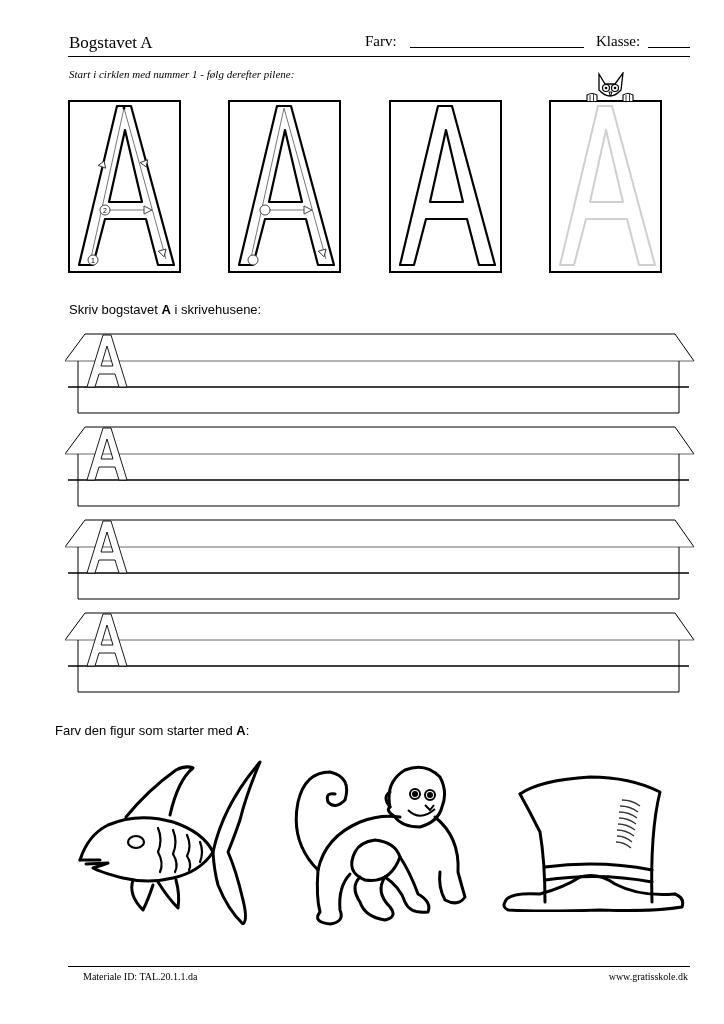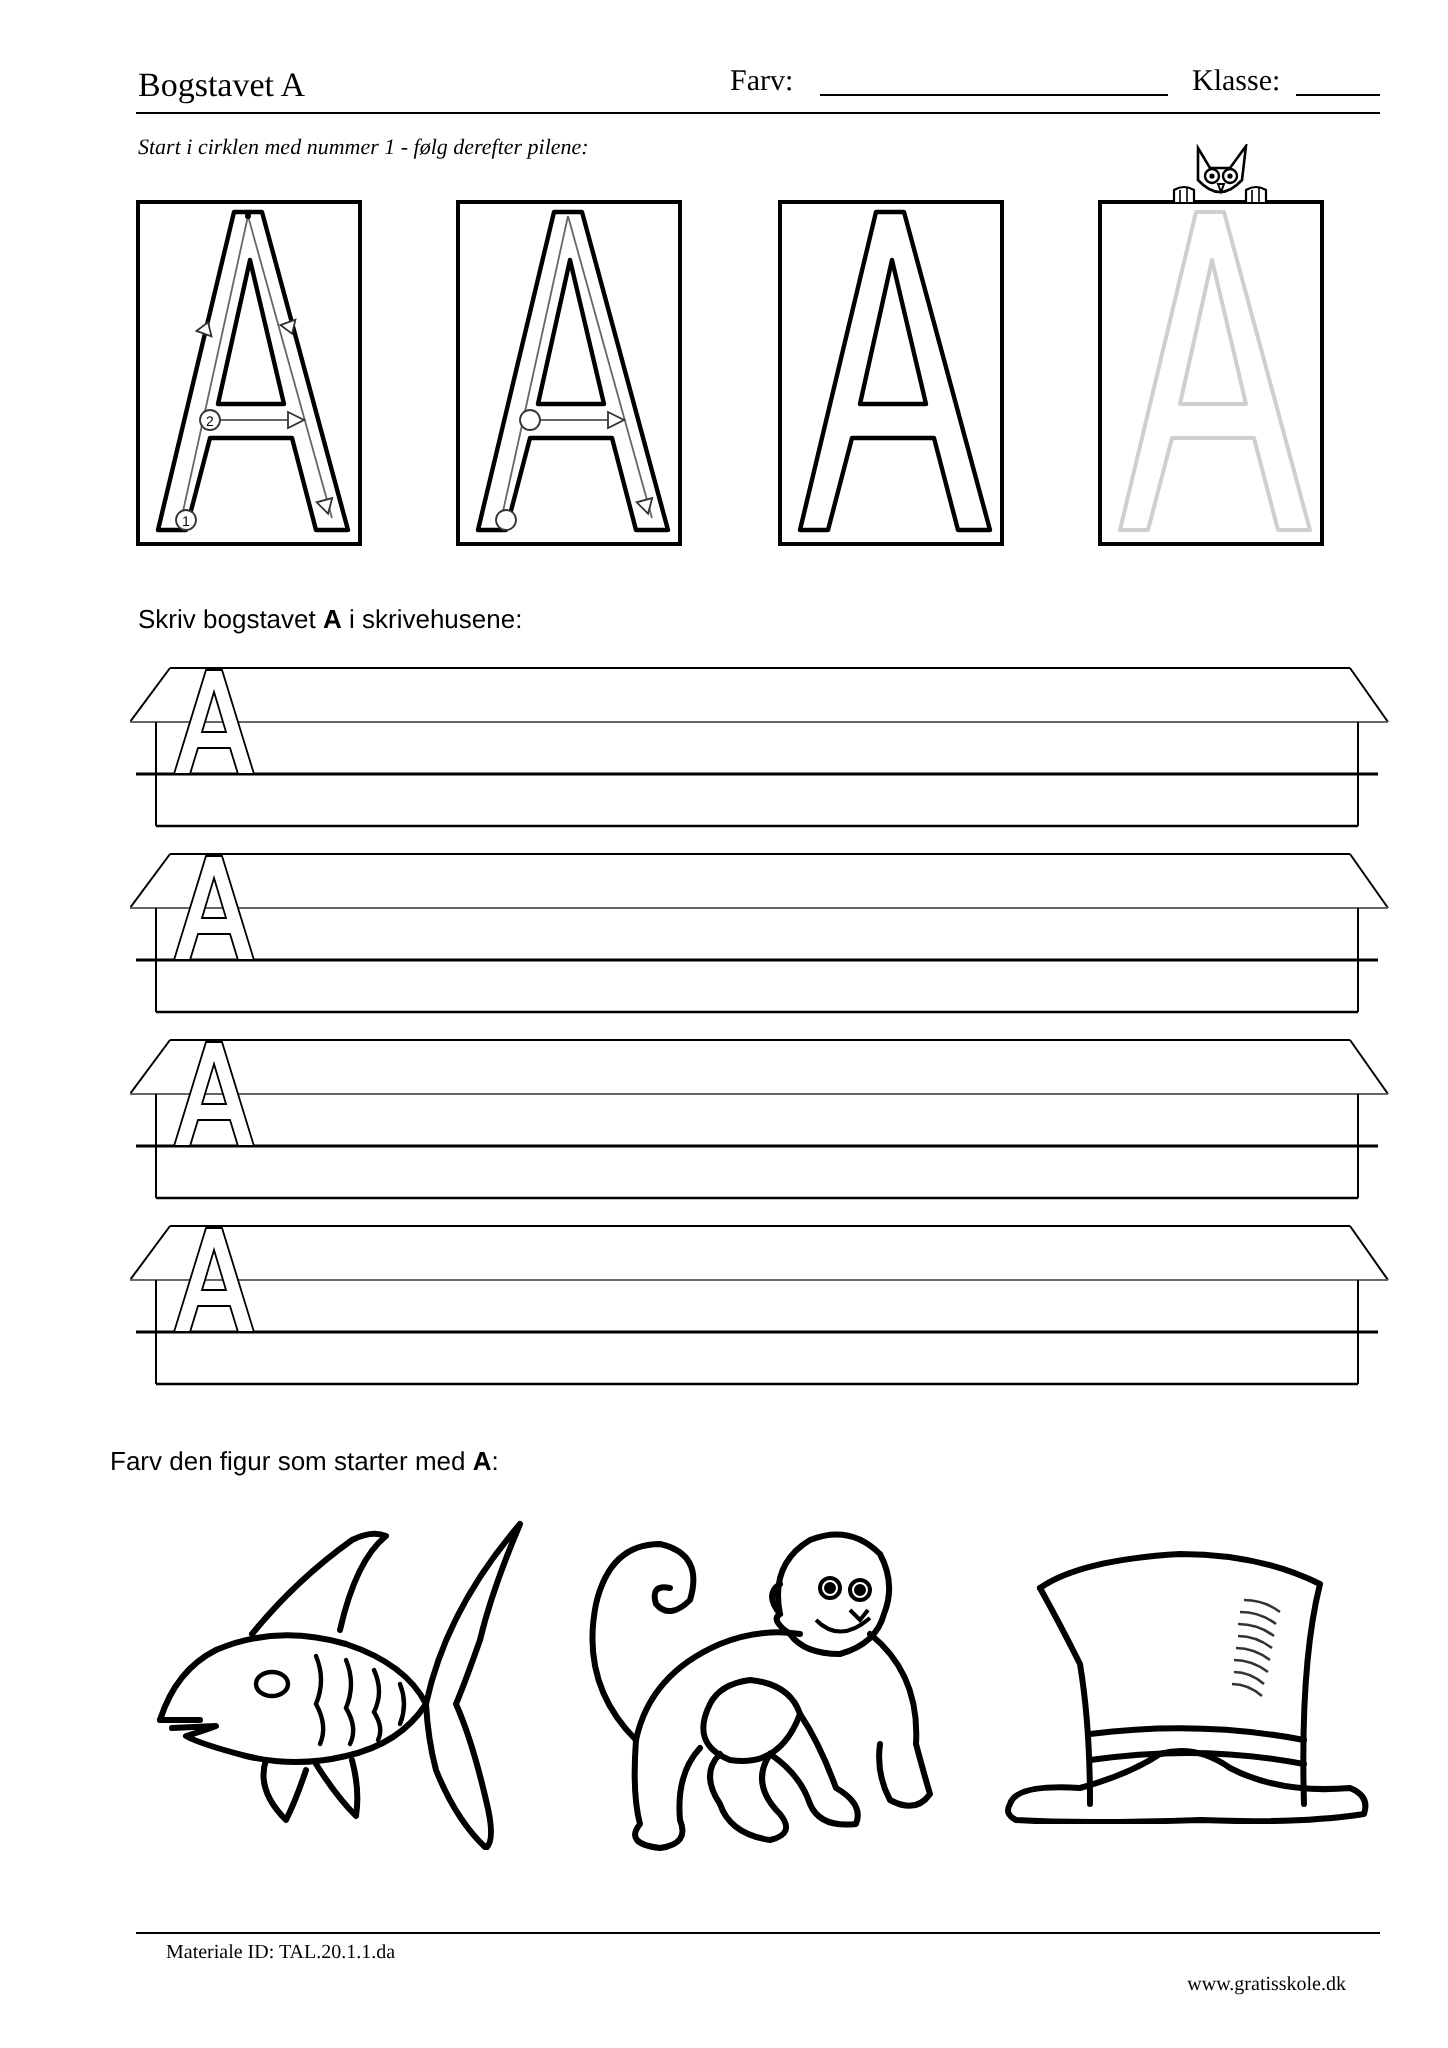--- a/index.html
+++ b/index.html
@@ -14,21 +14,21 @@
   #hdr-rule{left:68px;top:56px;width:622px;border-top:1.5px solid #000;}
   #instr1{left:69px;top:68px;font-size:11px;font-style:italic;}
   .box{position:absolute;top:100px;width:113px;height:173px;border:2px solid #000;box-sizing:border-box;background:#fff;}
   .box svg{position:absolute;left:0;top:0;}
   #instr2{left:69px;top:302px;font-size:13px;}
   #instr3{left:55px;top:723px;font-size:13px;}
   .house{position:absolute;left:65px;width:630px;height:90px;}
   .pic{position:absolute;}
   #foot-rule{left:68px;top:966px;width:622px;border-top:1.5px solid #000;}
   #foot-id{left:69px;top:971px;font-size:10px;margin-left:14px;}
-  #foot-url{right:51px;top:971px;font-size:10px;margin-top:16px;}
+  #foot-url{right:36px;top:971px;font-size:10px;}
 </style>
 </head>
 <body>
 
 <div class="abs" id="hdr-title">Bogstavet A</div>
 <div class="abs" id="hdr-name">Farv:</div>
 <div class="abs" id="hdr-name-line"></div>
 <div class="abs" id="hdr-class">Klasse:</div>
 <div class="abs" id="hdr-class-line"></div>
 <div class="abs" id="hdr-rule"></div>

